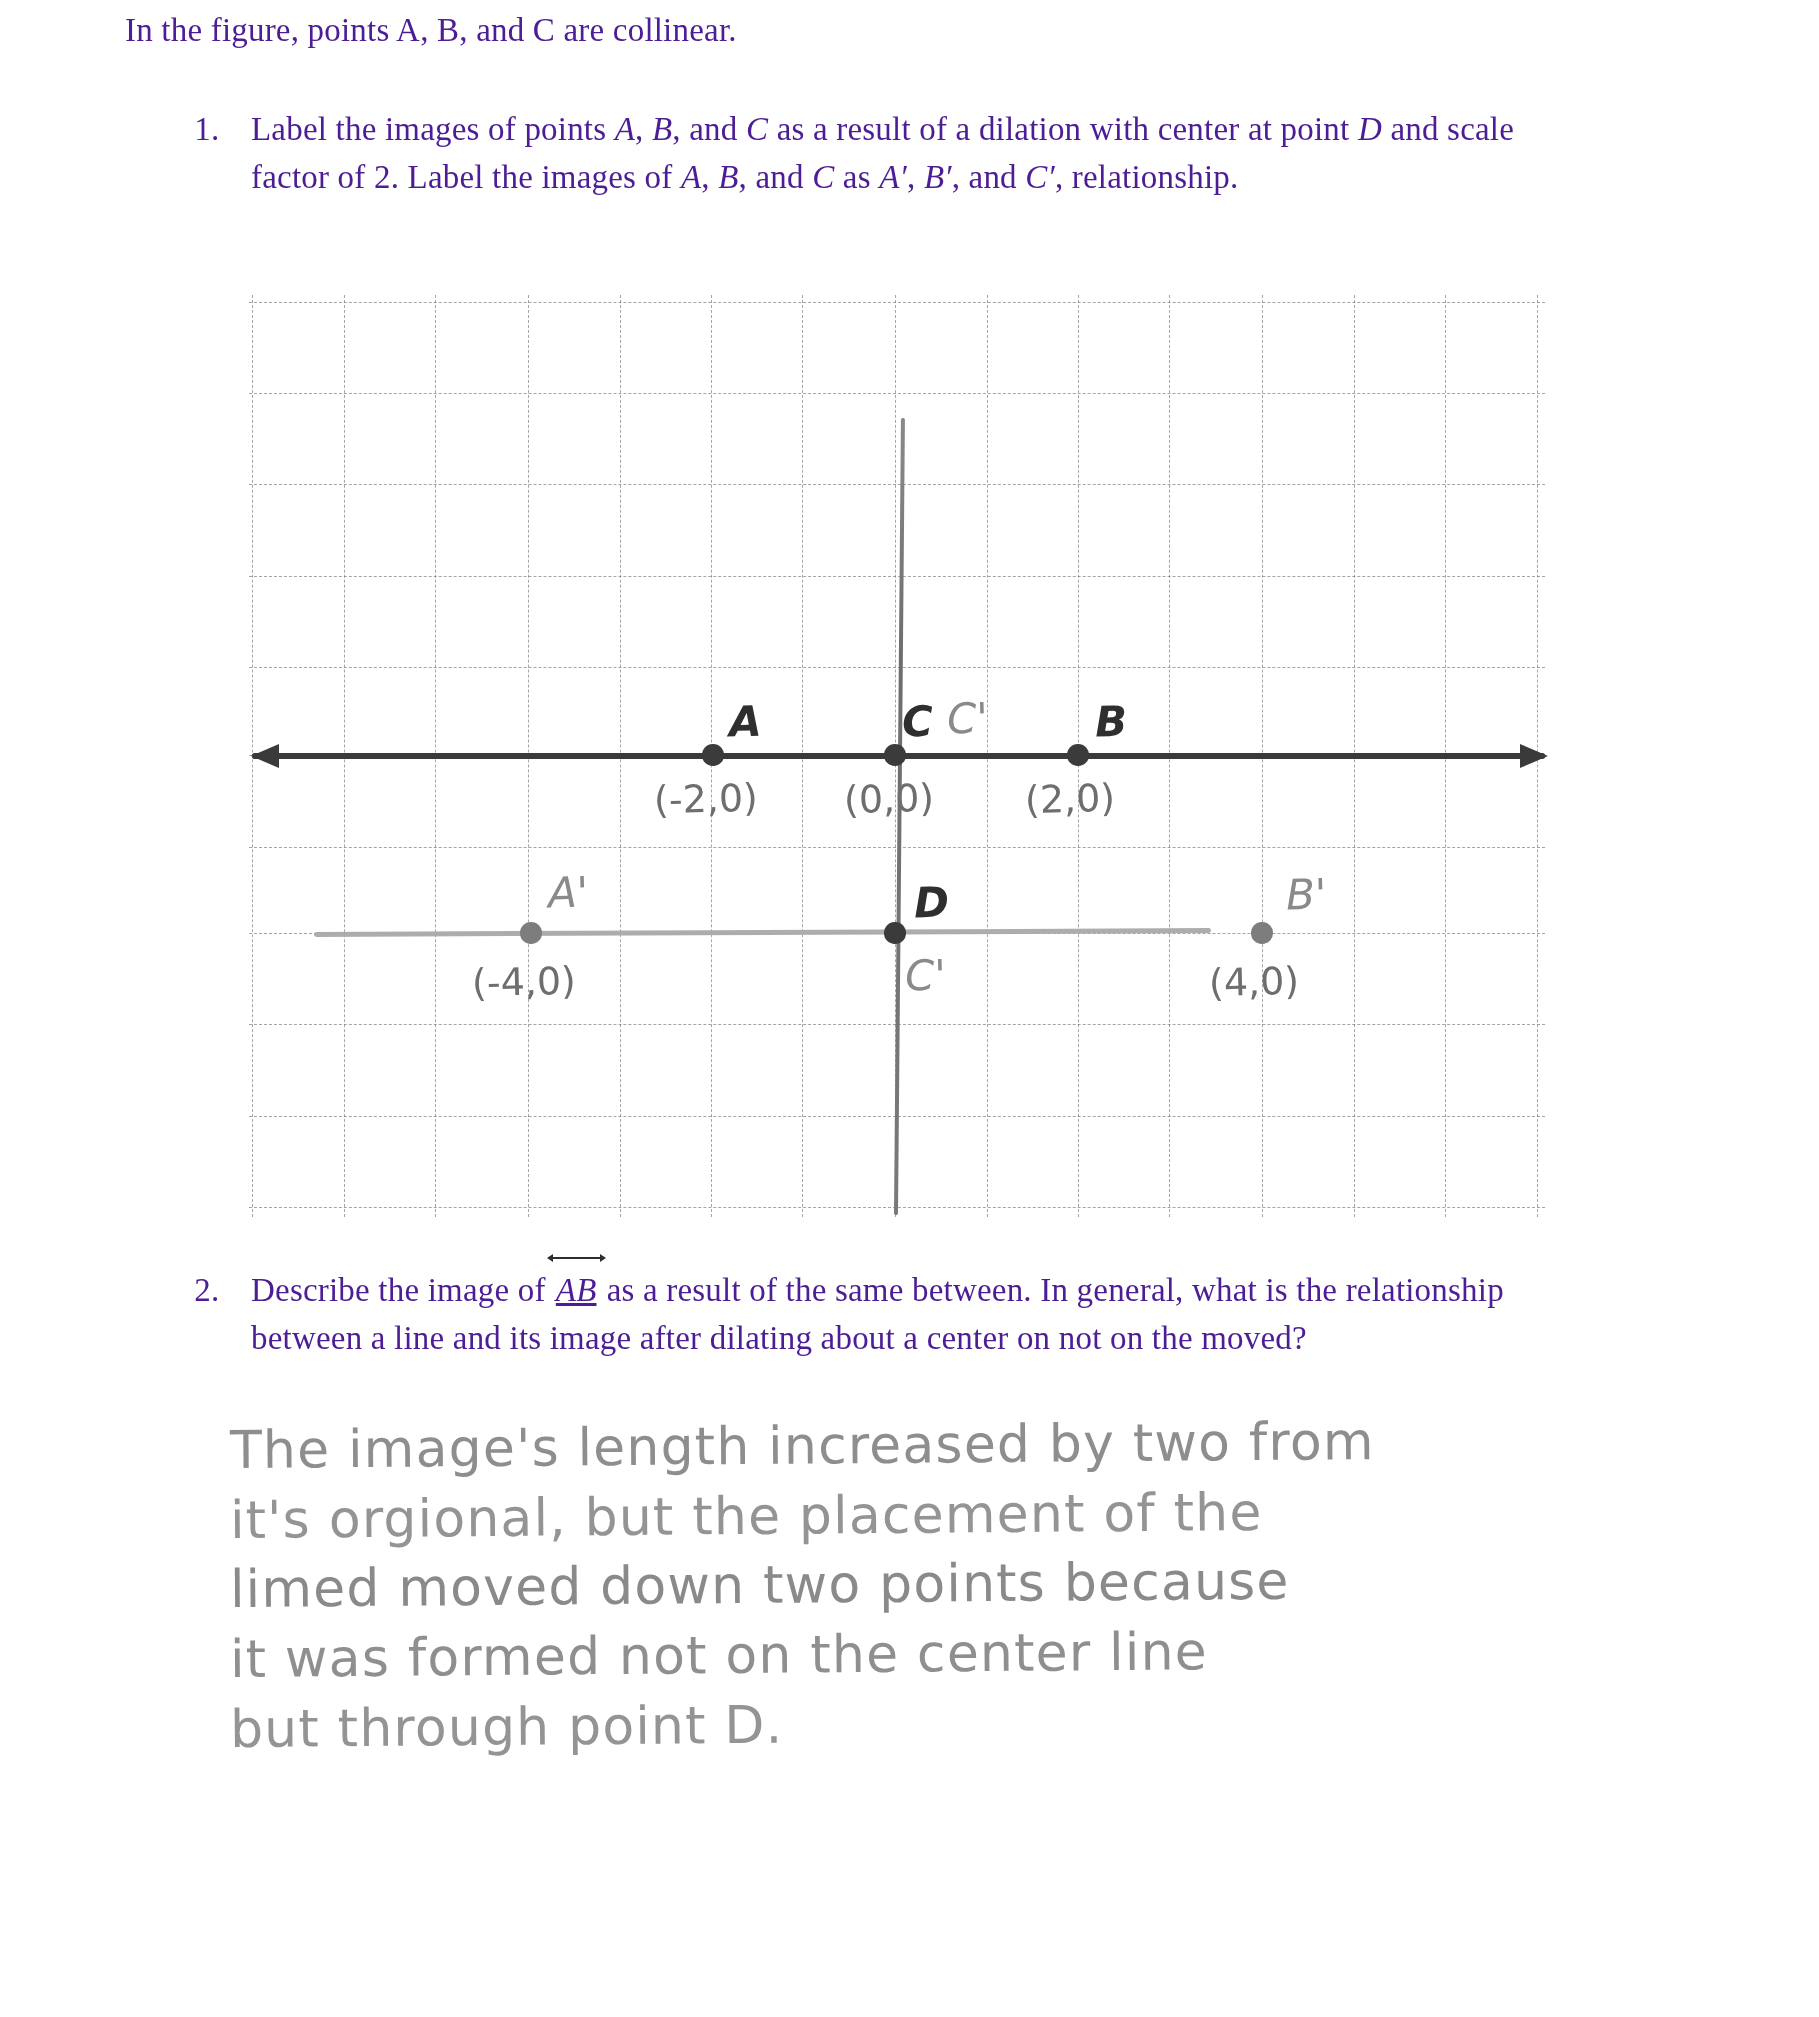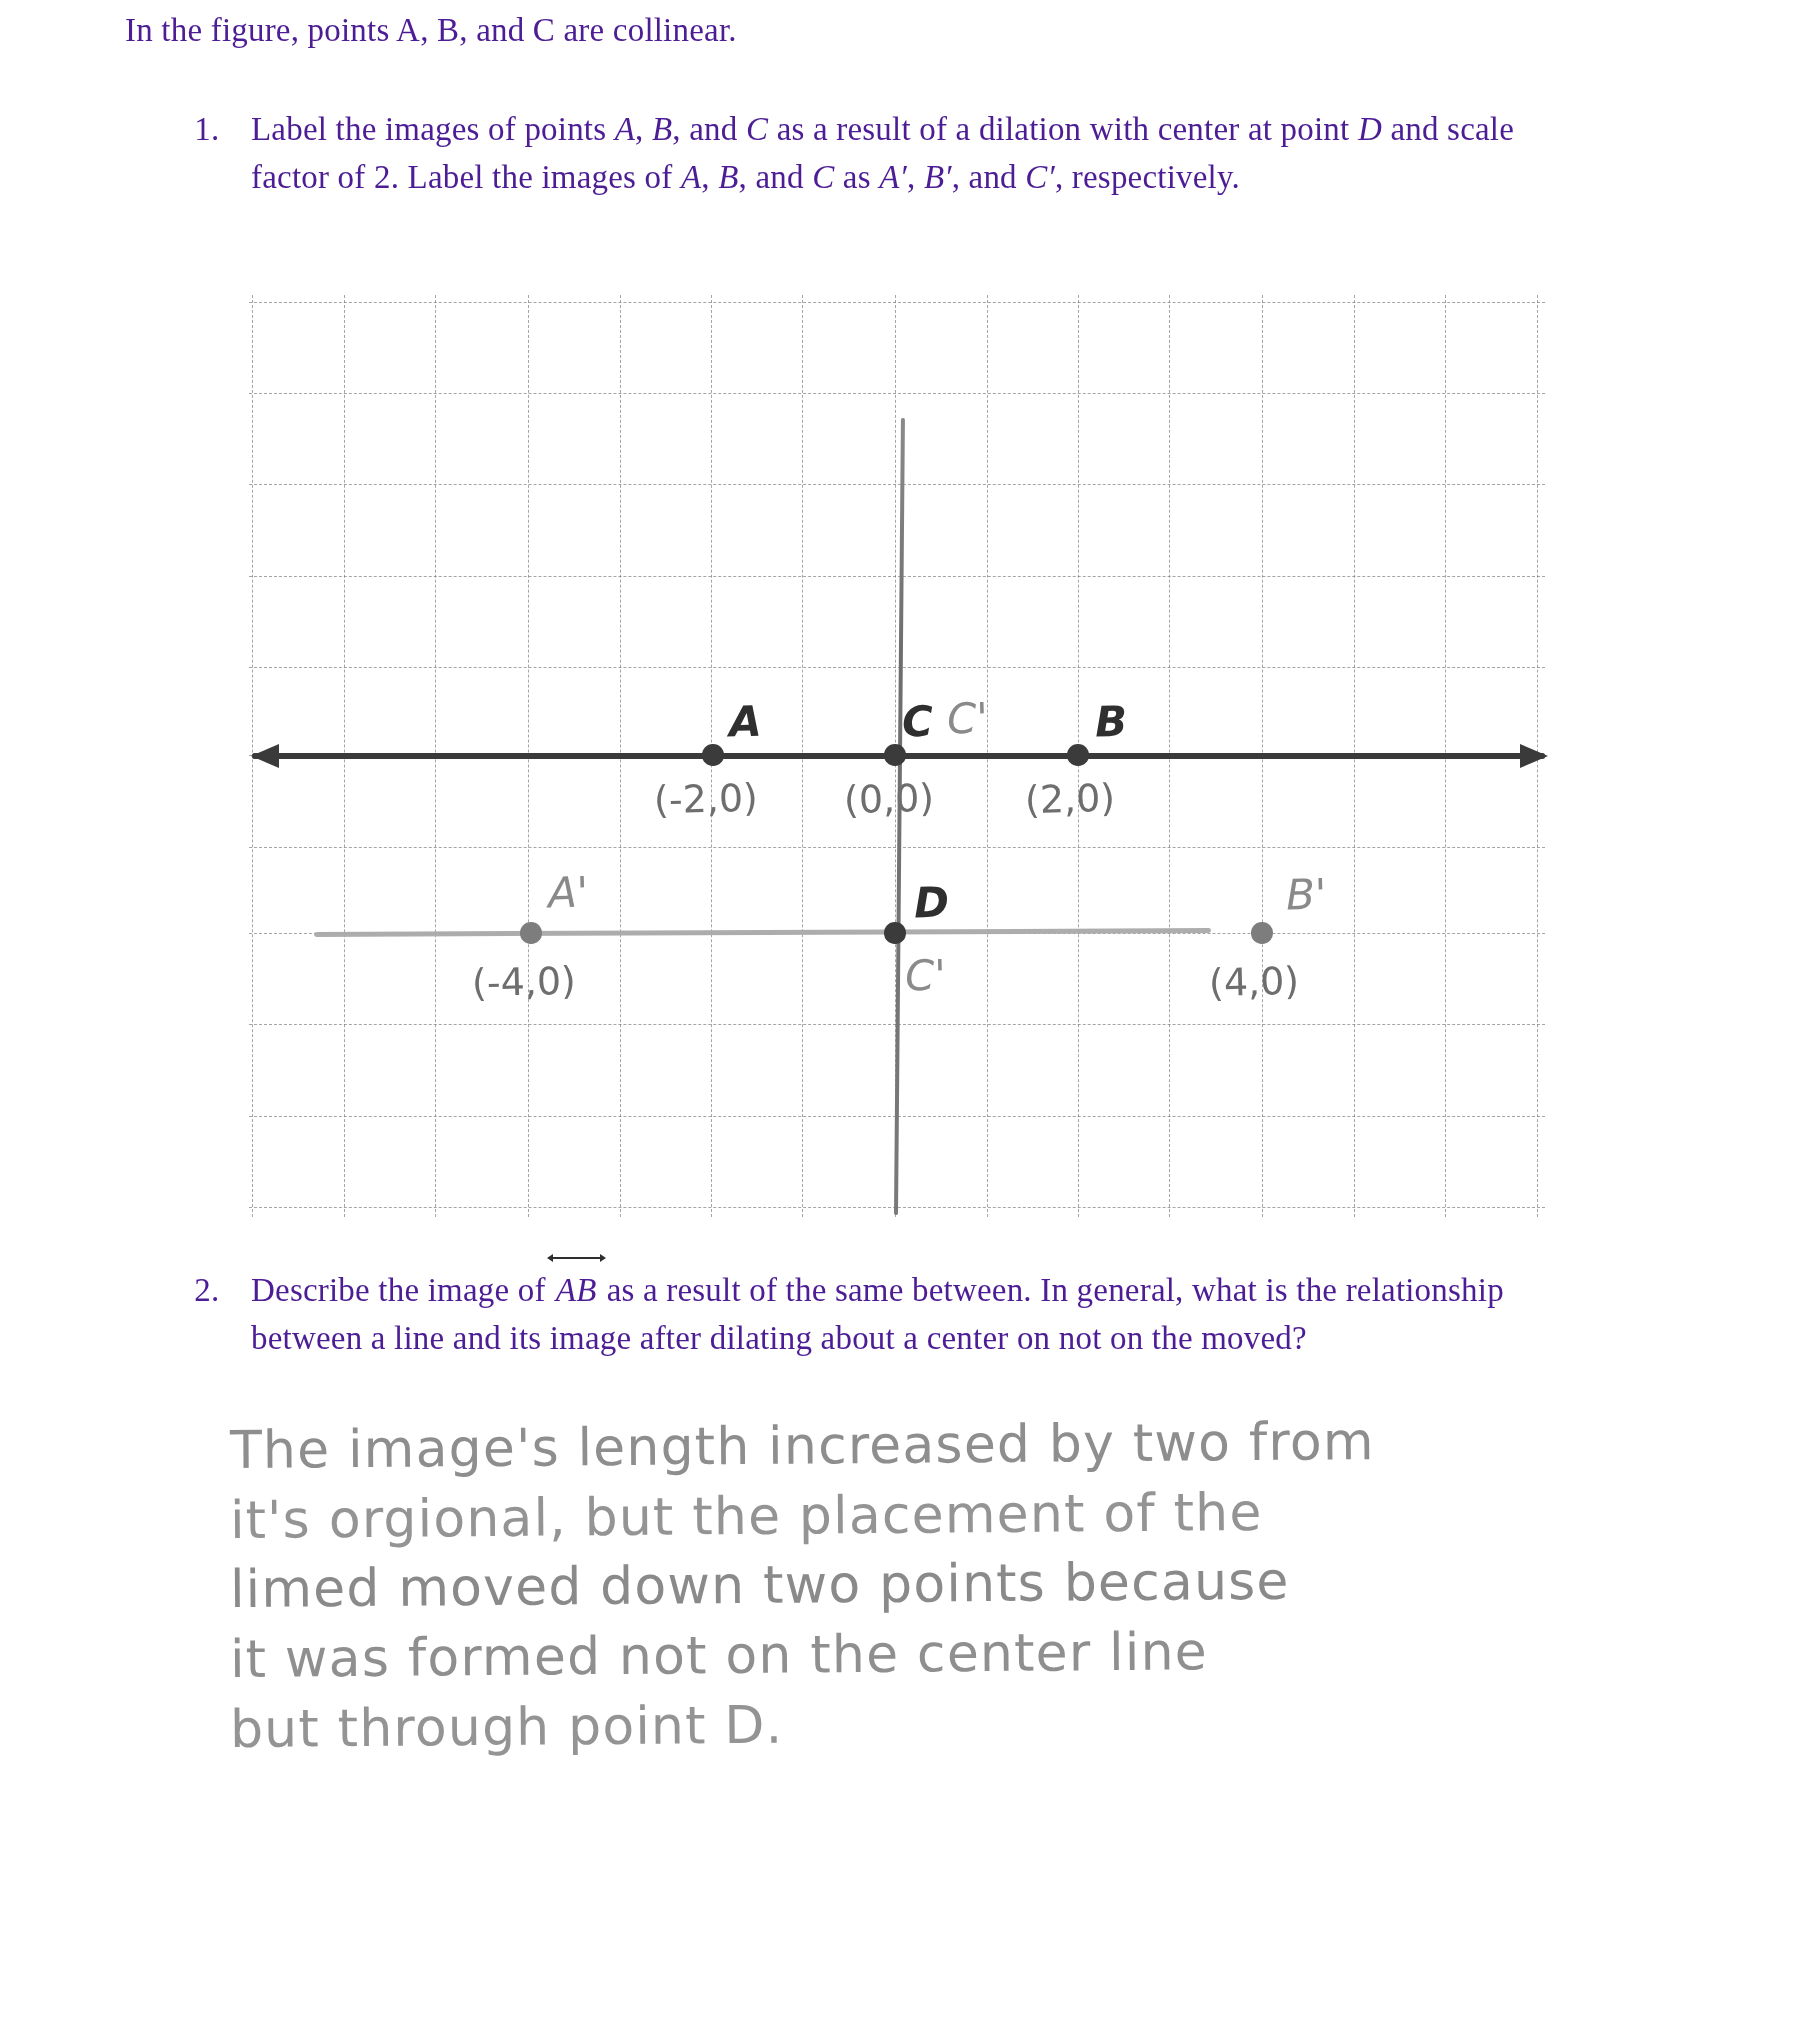--- a/index.html
+++ b/index.html
@@ -47,20 +47,21 @@
   #q2-block { left: 191px; top: 1267px; }
 
   em.mv { font-style: italic; font-family: "Liberation Serif", "DejaVu Serif", serif; }
 
   
   .linename {
     position: relative;
     display: inline-block;
     font-style: italic;
     padding: 0 1.7px;
+    text-decoration: underline;
   }
   .linename .bar {
     position: absolute;
     left: -1.7px; right: -1.7px; top: -0.30em;
     height: 1.7px;
     background: #2e2e2e;
   }
   .linename .bar::before,
   .linename .bar::after {
     content: "";
@@ -182,21 +183,21 @@
 
 <div id="intro-line" class="printed">
   <span>In the figure, points A, B, and C are collinear.</span>
 </div>
 
 <div id="q1-block" class="q-block printed">
   <div class="q-num">1.</div>
   <div class="q-body">
     <span>Label the images of points </span><em class="mv">A</em><span>, </span><em class="mv">B</em><span>, and </span><em class="mv">C</em><span> as a result of a dilation with center at</span>
     <span>point </span><em class="mv">D</em><span> and scale factor of 2. Label the images of </span><em class="mv">A</em><span>, </span><em class="mv">B</em><span>, and </span><em class="mv">C</em><span> as </span><em class="mv">A′</em><span>, </span><em class="mv">B′</em><span>, and</span>
-    <em class="mv">C′</em><span>, respectively.</span>
+    <em class="mv">C′</em><span>, relationship.</span>
   </div>
 </div>
 
 <div id="graph">
 
   <div class="gridlayer">
 
     <div class="gline v" style="left:3.3px"></div>
     <div class="gline v" style="left:95px"></div>
     <div class="gline v" style="left:186px"></div>

